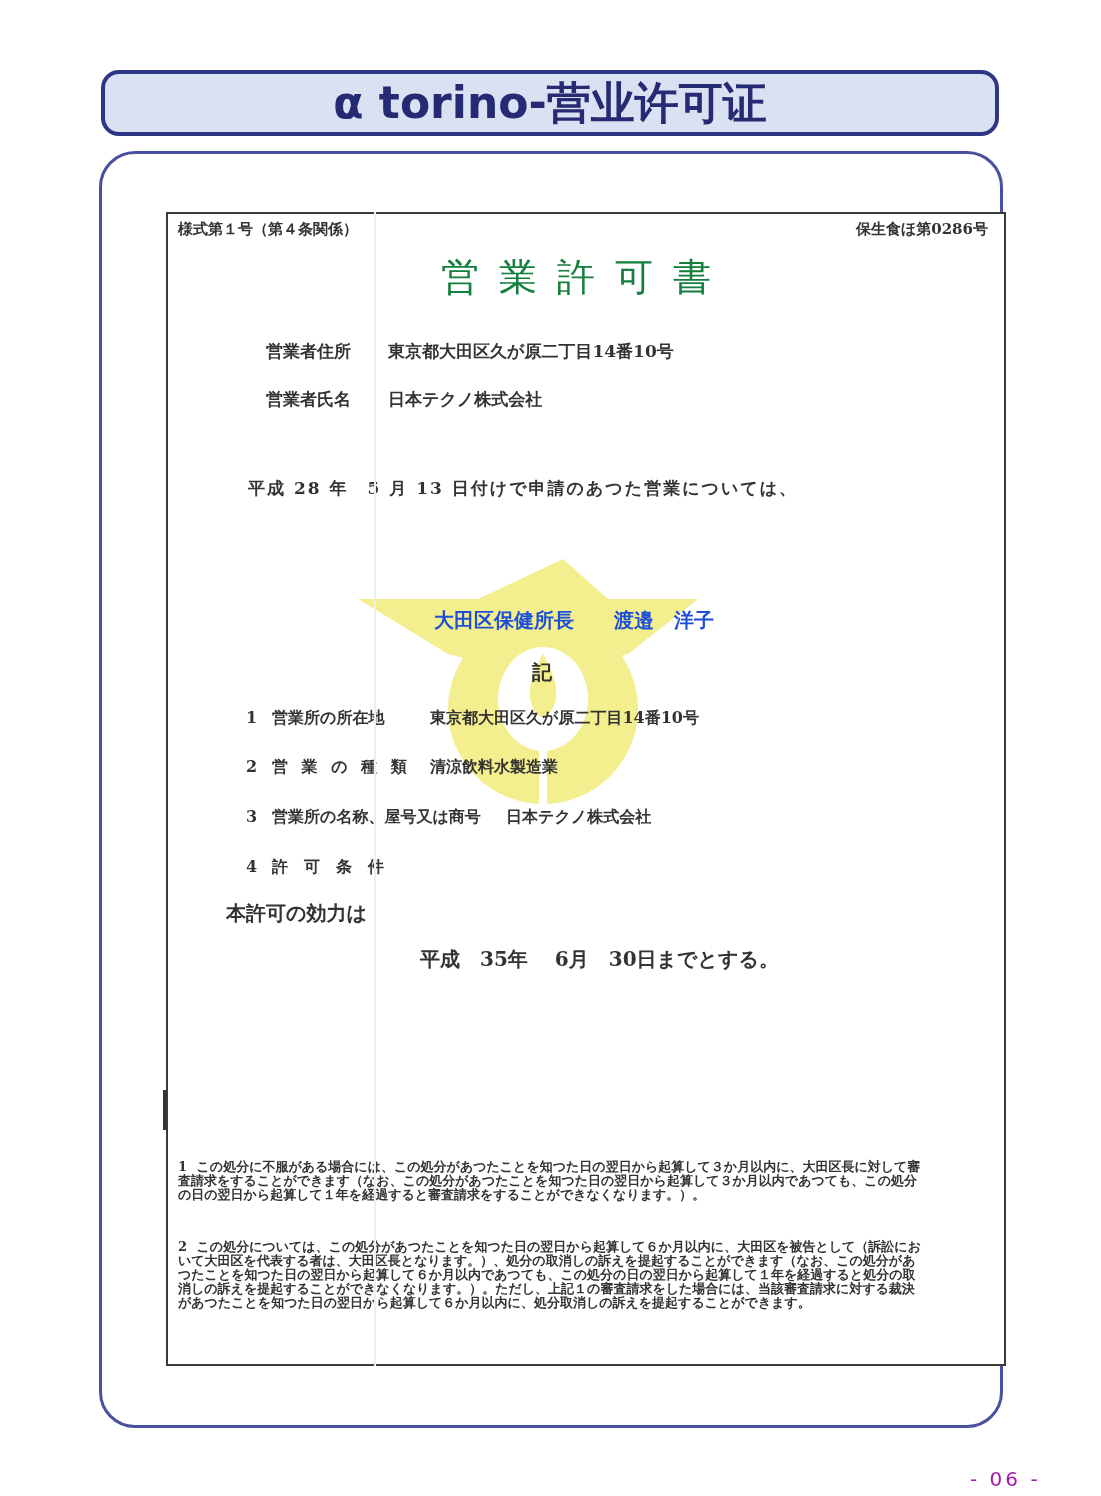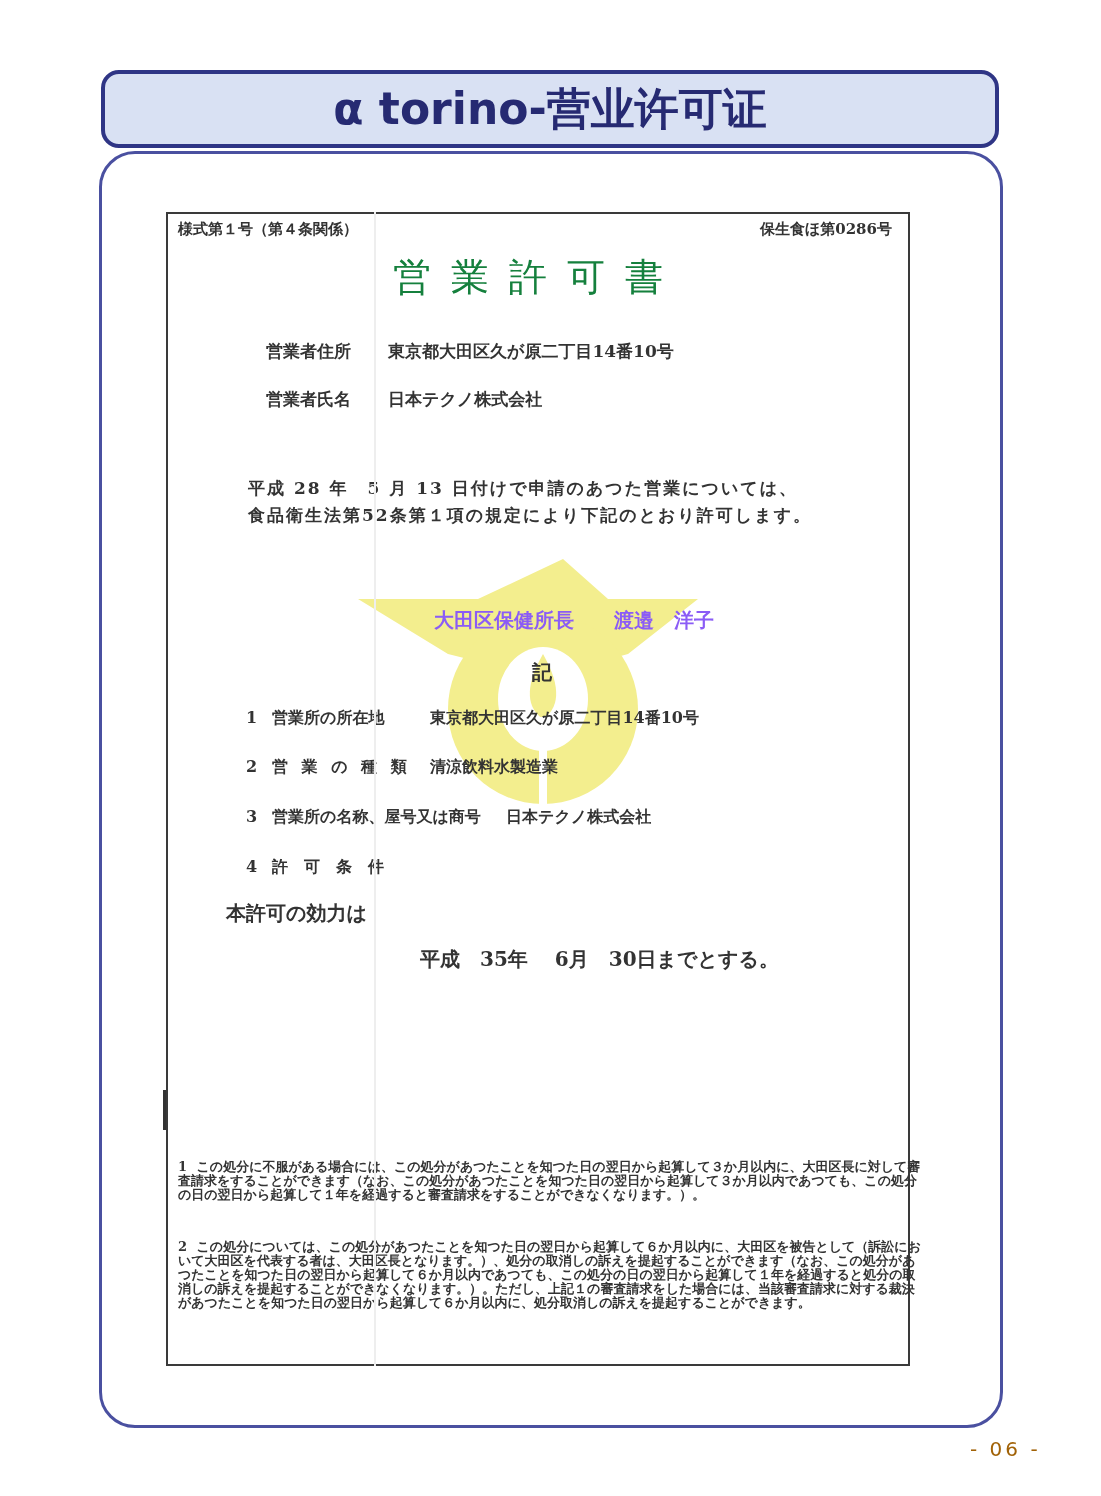--- a/index.html
+++ b/index.html
@@ -1,48 +1,48 @@
 <!DOCTYPE html>
 <html><head>
 <meta charset="utf-8">
 <style>
   html,body{margin:0;padding:0;}
   body{width:1101px;height:1496px;background:#ffffff;position:relative;overflow:hidden;
        font-family:"DejaVu Sans","Liberation Sans",sans-serif;}
-  .title-bar{position:absolute;left:101px;top:70px;width:898px;height:78px;
+  .title-bar{position:absolute;left:101px;top:70px;width:898px;height:66px;
        background:#d9e1f3;border:4px solid #2f3585;border-radius:18px;box-sizing:border-box;
        display:flex;align-items:center;justify-content:center;}
   .title-text{font-size:44px;font-weight:bold;color:#262a72;letter-spacing:0px;
        font-family:"DejaVu Sans","Liberation Sans",sans-serif;}
   .frame{position:absolute;left:99px;top:151px;width:904px;height:1277px;
        border:3px solid #4a50a0;border-radius:36px;box-sizing:border-box;background:#fff;}
-  .doc{position:absolute;left:166px;top:212px;width:744px;height:1154px;
+  .doc{position:absolute;left:166px;top:212px;width:840px;height:1154px;
        border:2px solid #3a3a3a;box-sizing:border-box;background:#fff;color:#333;
        font-family:"DejaVu Serif","Liberation Serif",serif;}
   .fold{position:absolute;left:374px;top:212px;width:2px;height:1154px;background:#eeeeee;}
   .scanmark{position:absolute;left:163px;top:1090px;width:3px;height:40px;background:#333;}
   .t{position:absolute;white-space:nowrap;color:#333;}
   .form-no{left:10px;top:6px;font-size:15px;font-weight:bold;}
   .doc-no{right:16px;top:6px;font-size:15px;font-weight:bold;}
   .doc-title{left:0;width:100%;text-align:center;top:38px;font-size:38px;letter-spacing:20px;color:#15803d;}
   .lbl{font-size:17px;font-weight:bold;}
   .body-line{font-size:17px;font-weight:bold;letter-spacing:2px;}
   .date-line{font-size:18px;font-weight:bold;letter-spacing:10px;}
   .emblem{position:absolute;left:190px;top:345px;width:360px;height:250px;}
   .stamp{position:absolute;left:556px;top:362px;width:92px;height:96px;
         border:1px solid #e3b0b4;color:#e0a4a8;font-size:15px;box-sizing:border-box;}
   .stamp div{border-bottom:1px solid #e8c0c2;text-align:center;line-height:22px;}
   .stamp div:last-child{border-bottom:none;}
-  .issuer{font-size:20px;font-weight:bold;color:#8b5cf6;}
+  .issuer{font-size:20px;font-weight:bold;color:#1d4ed8;}
   .ki{font-size:20px;font-weight:bold;}
   .item{font-size:16px;font-weight:bold;}
   .validity{font-size:20px;font-weight:bold;}
   .notes{position:absolute;left:10px;font-size:13px;font-weight:bold;line-height:14px;color:#333;width:744px;white-space:normal;}
   .notes .num{display:inline-block;width:14px;}
-  .page-num{position:absolute;left:970px;top:1437px;font-size:20px;color:#a16207;letter-spacing:3px;text-align:right;}
+  .page-num{position:absolute;left:970px;top:1467px;font-size:20px;color:#a21caf;letter-spacing:3px;text-align:right;}
 </style>
 </head>
 <body>
 
 <div class="title-bar">
   <span class="title-text">α torino-营业许可证</span>
 </div>
 
 <div class="frame"></div>
 
@@ -50,21 +50,20 @@
   <span class="t form-no">様式第１号（第４条関係）</span>
   <span class="t doc-no">保生食ほ第0286号</span>
   <span class="t doc-title">営業許可書</span>
 
   <span class="t lbl" style="left:98px;top:126px;">営業者住所</span>
   <span class="t lbl" style="left:220px;top:126px;">東京都大田区久が原二丁目14番10号</span>
   <span class="t lbl" style="left:98px;top:174px;">営業者氏名</span>
   <span class="t lbl" style="left:220px;top:174px;">日本テクノ株式会社</span>
 
   <span class="t body-line" style="left:80px;top:263px;">平成 28 年　5 月 13 日付けで申請のあつた営業については、</span>
-  <span class="t body-line" style="left:80px;top:290px;">食品衛生法第52条第１項の規定により下記のとおり許可します。</span>
 
   <svg class="emblem" viewBox="0 0 360 250">
     <polygon points="205,0 250,40 340,40 270,95 215,110 150,110 90,95 0,40 120,40" fill="#f3ee8e"></polygon>
     <circle cx="185" cy="150" r="95" fill="#f3ee8e"></circle>
     <ellipse cx="185" cy="140" rx="45" ry="52" fill="#ffffff"></ellipse>
     <path d="M185 95 C165 130 170 150 185 160 C200 150 205 130 185 95Z" fill="#f3ee8e"></path>
     <rect x="181" y="158" width="8" height="90" fill="#ffffff"></rect>
   </svg>
 
 

